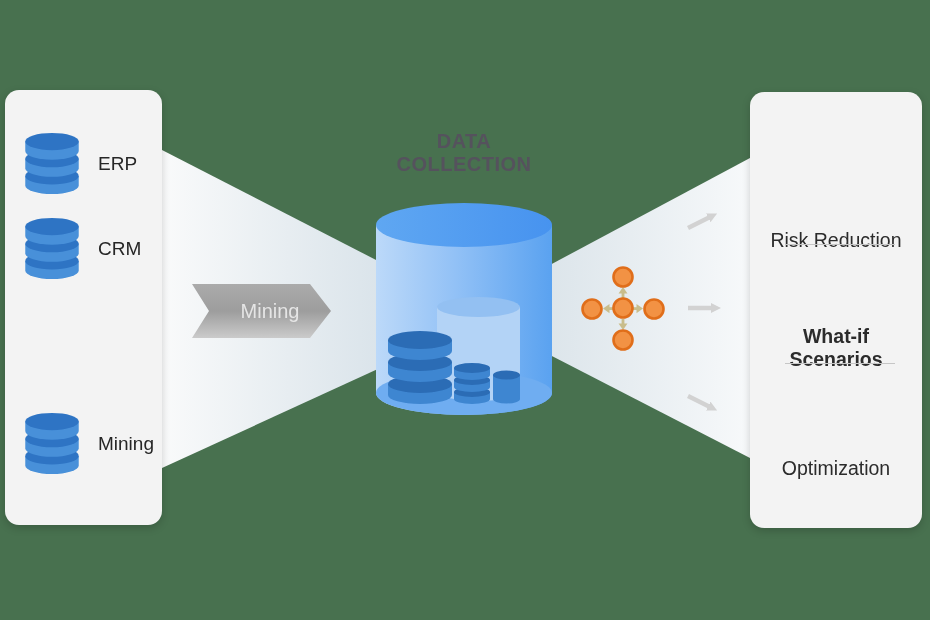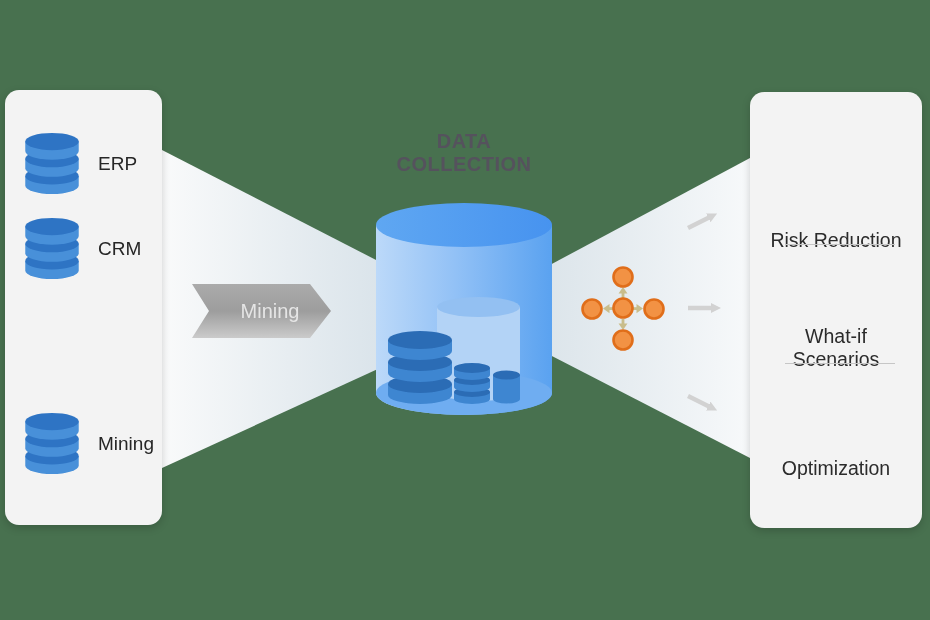--- a/index.html
+++ b/index.html
@@ -21,21 +21,21 @@
   .mining{position:absolute;left:192px;top:283px;width:140px;height:56px;}
   .mining svg{position:absolute;left:0;top:0;}
   .mining .mining-label{position:absolute;left:0;top:0;width:132px;height:56px;display:flex;align-items:center;justify-content:center;padding-left:12px;color:#e5e5e5;font-size:20px;}
 
   
   .title{position:absolute;left:366px;top:110px;width:196px;text-align:center;
          font-size:20px;font-weight:bold;letter-spacing:0.5px;line-height:23px;color:#55525D;margin-top:20px;}
 
   
   .outcome{position:absolute;left:0;width:172px;text-align:center;font-size:19.5px;color:#2B2B2B;line-height:23px;margin-top:45px;}
-  .outcome .wrap-narrow{display:inline-block;max-width:104px;}
+  .outcome .wrap-narrow{display:inline-block;max-width:104px;font-weight:bold;}
   .divider{position:absolute;left:35px;width:110px;height:1px;background:#C6C6C6;}
 
   .cylinder{position:absolute;left:376px;top:203px;}
   .cluster{position:absolute;left:579px;top:263px;}
   .out-arrows{position:absolute;left:660px;top:190px;}
 </style>
 </head>
 <body>
 
 <div class="stage">

